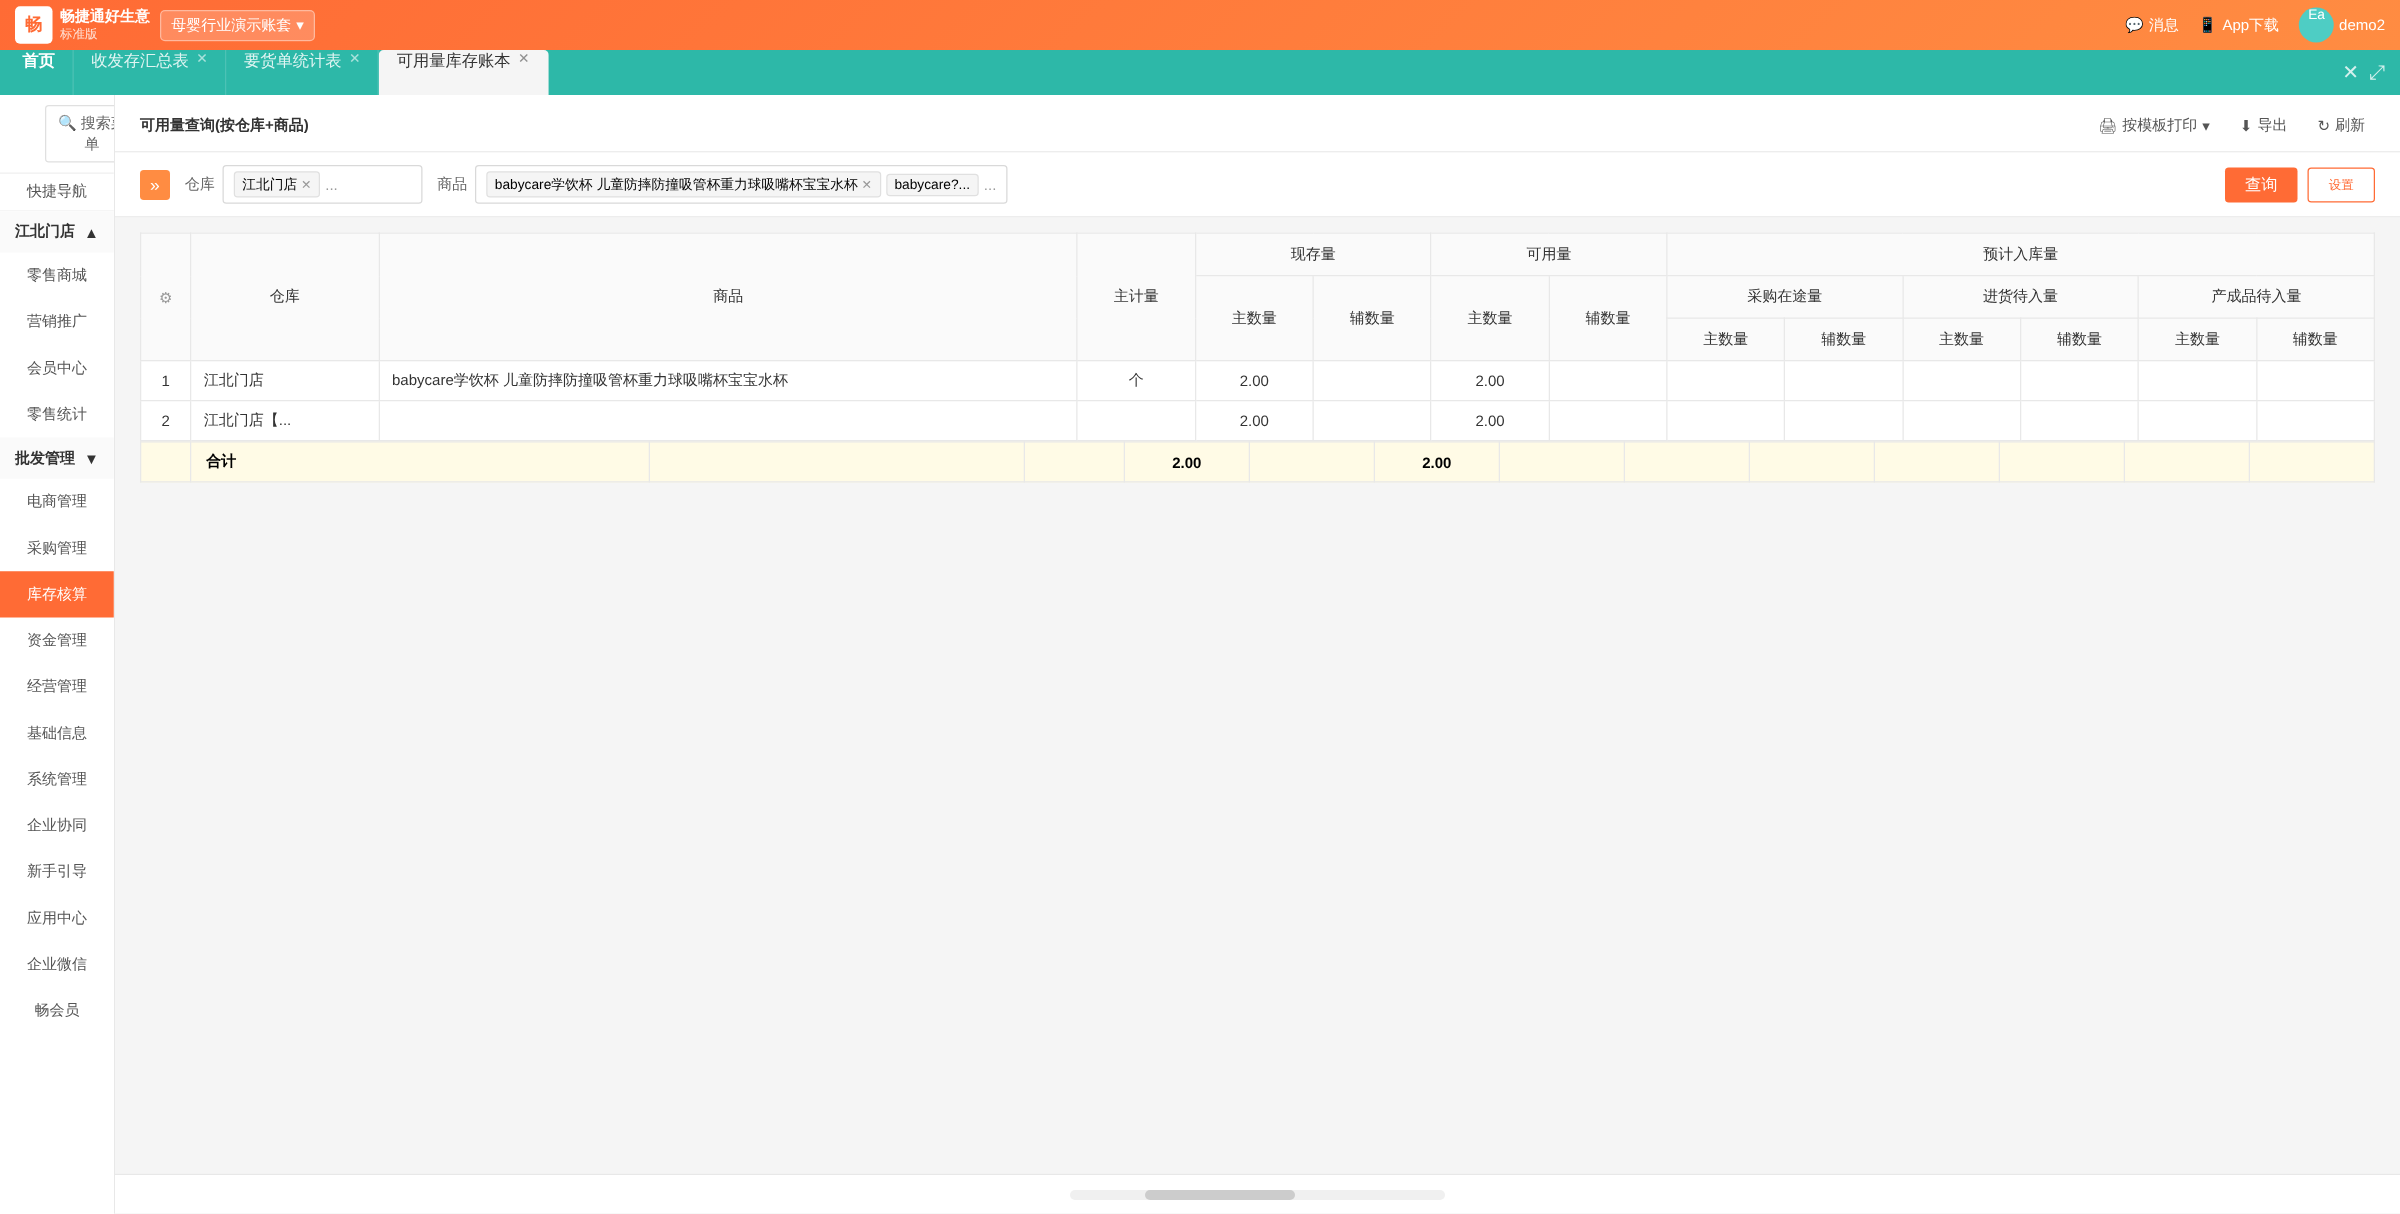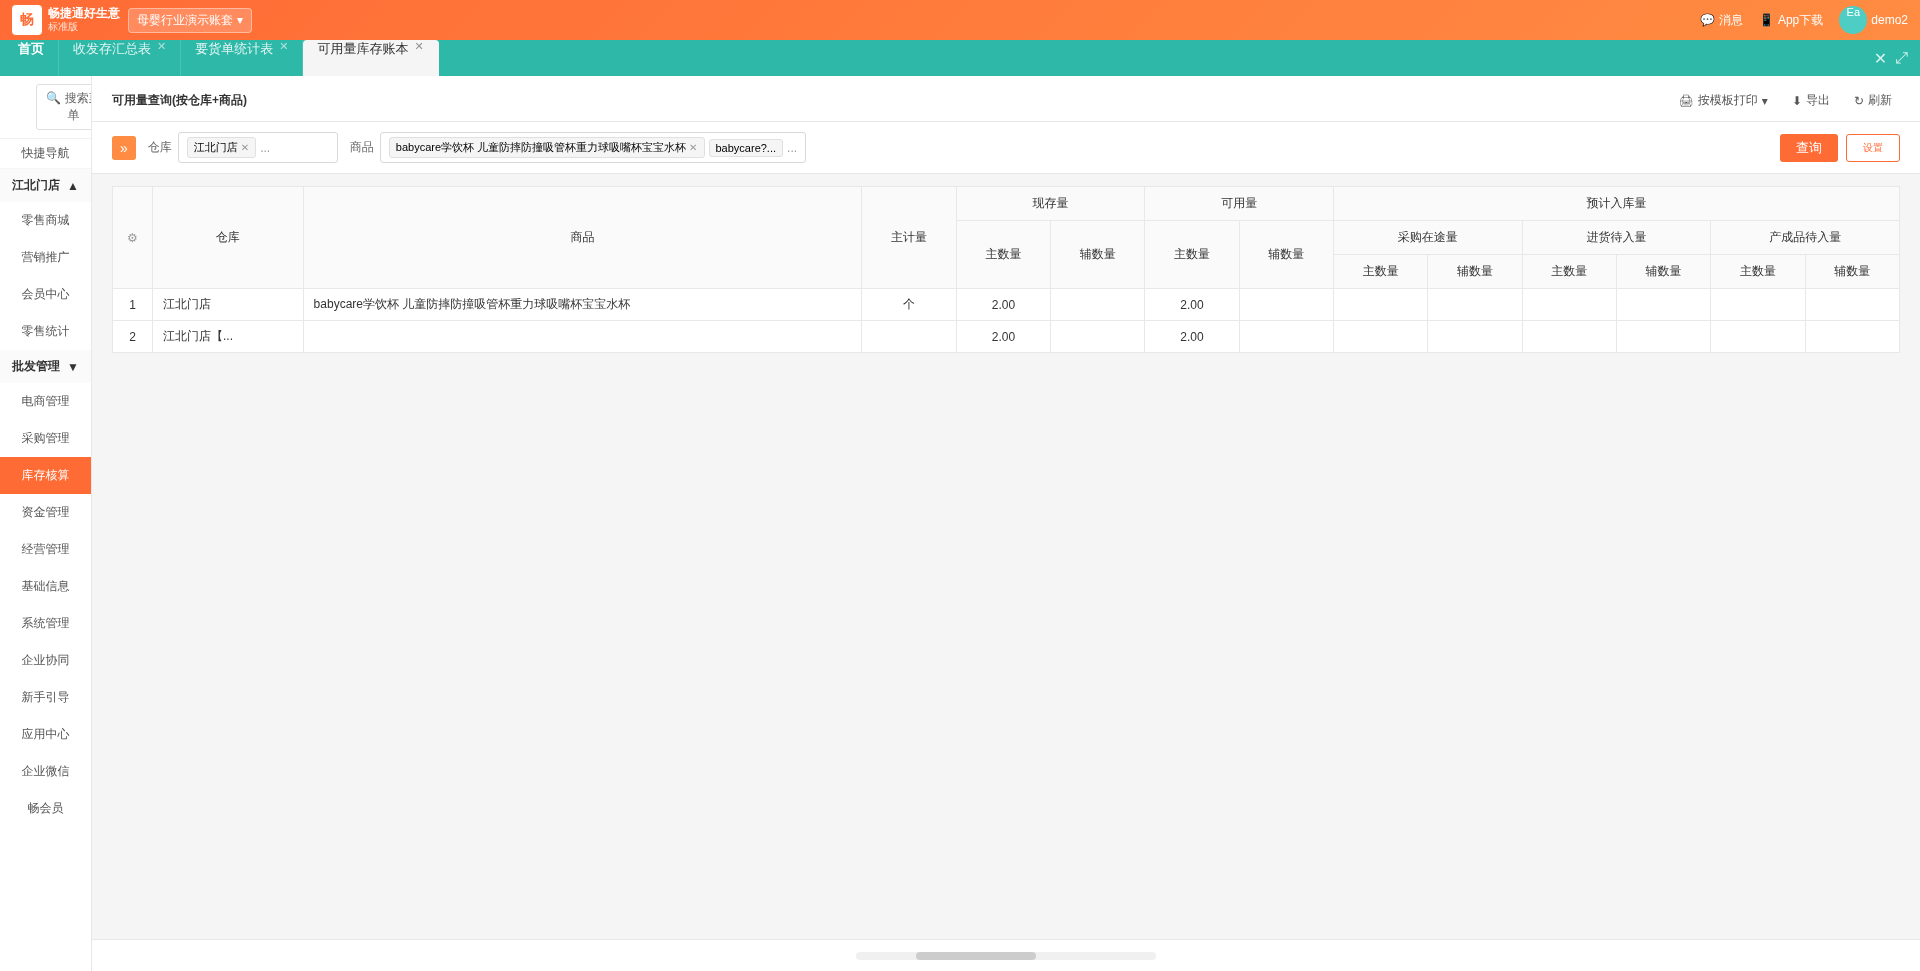--- a/index.html
+++ b/index.html
@@ -575,20 +575,40 @@
     <td></td>
     <td></td>
     <td></td>
     <td></td>
     <td></td>
     <td></td>
   </tr>
           </tbody>
       </table>
 
+      <table class="total-row-table">
+        <tbody>
+            <tr>
+          <td style="width:40px;"></td>
+          <td style="text-align:left;padding-left:12px;">合计</td>
+          <td style="width:300px;"></td>
+          <td style="width:80px;"></td>
+          <td style="width:100px;">2.00</td>
+          <td style="width:100px;"></td>
+          <td style="width:100px;">2.00</td>
+          <td style="width:100px;"></td>
+          <td style="width:100px;"></td>
+          <td style="width:100px;"></td>
+          <td style="width:100px;"></td>
+          <td style="width:100px;"></td>
+          <td style="width:100px;"></td>
+          <td style="width:100px;"></td>
+        </tr>
+      </tbody>
+        </table>
     </div>
 
     <div class="bottom-bar">
       <div class="scroll-track">
         <div class="scroll-thumb"></div>
       </div>
     </div>
   </div>
 </div>
 

